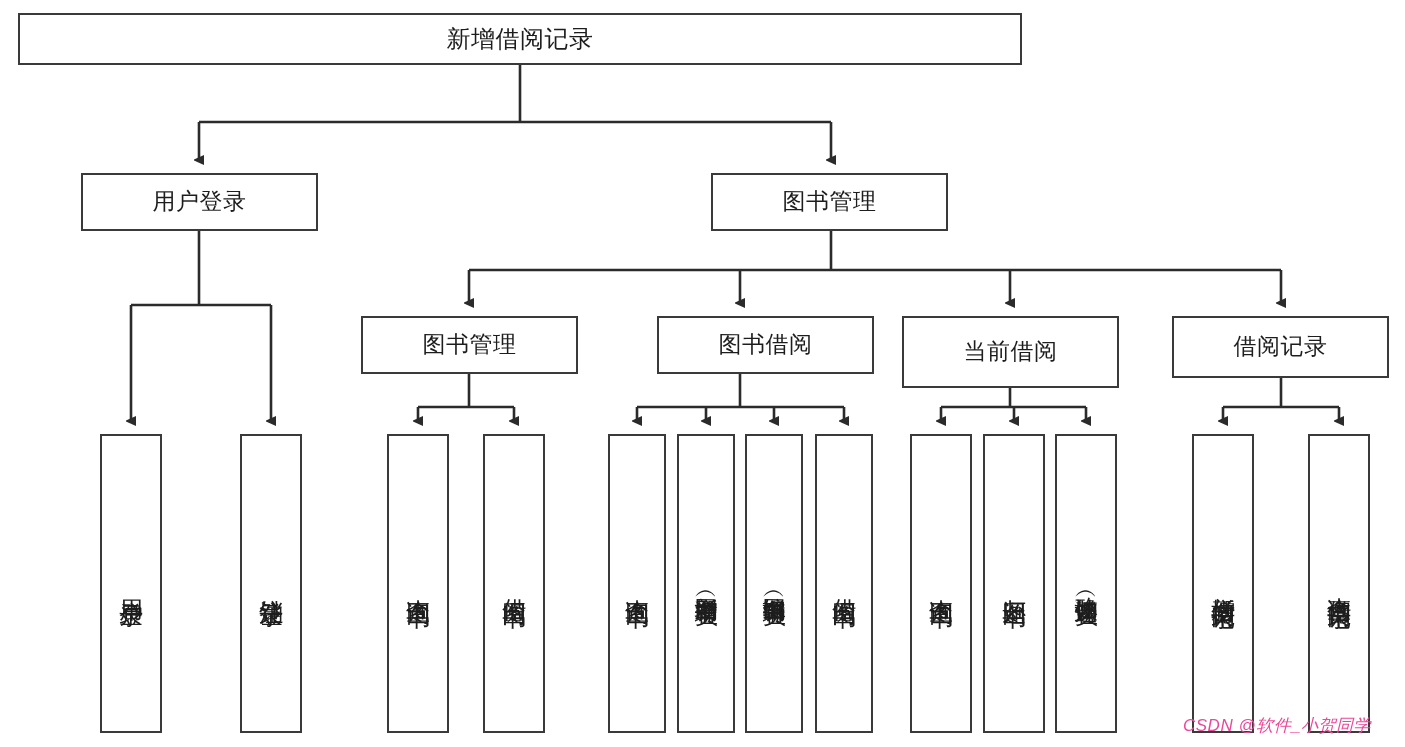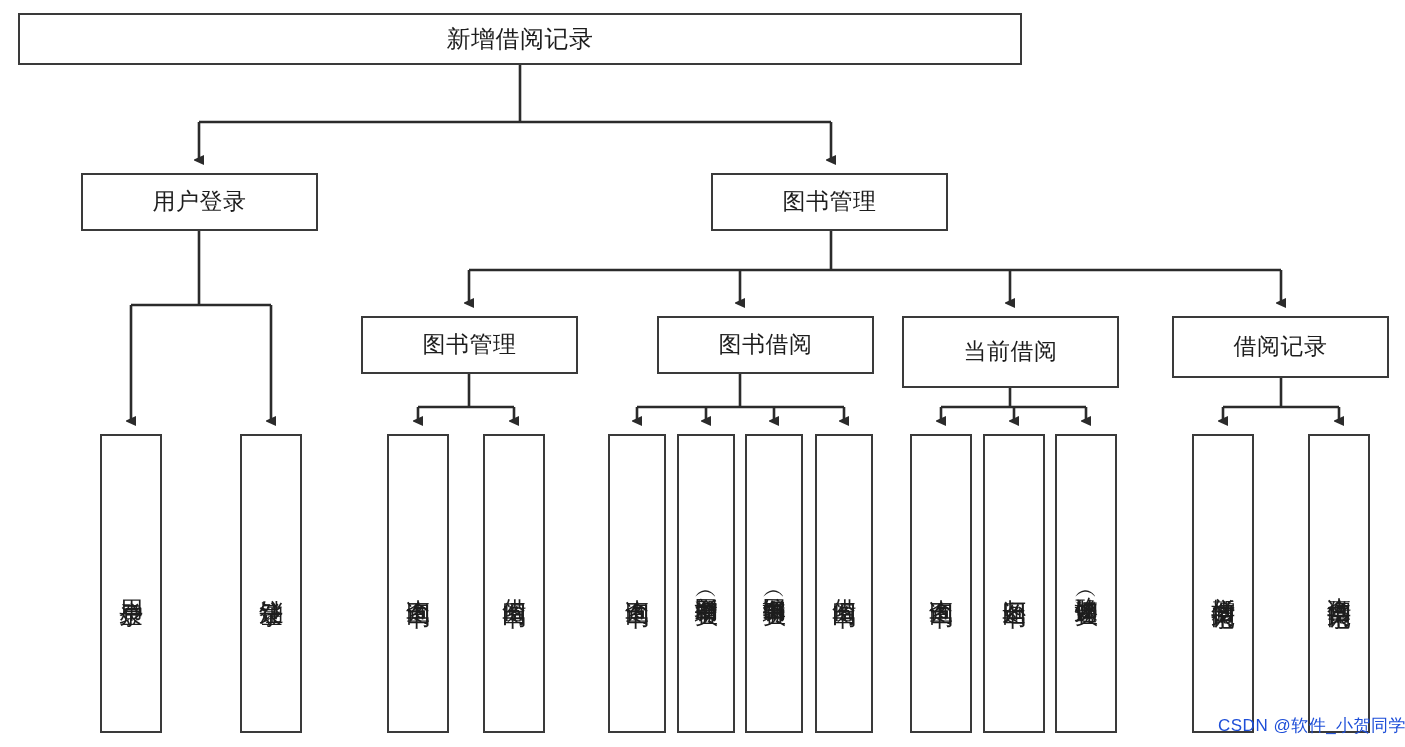--- a/index.html
+++ b/index.html
@@ -62,26 +62,27 @@
     line-height: 1.02;
     letter-spacing: 2px;
     margin: auto 0;
   }
   .node.vert.two-col .node-label {
     font-size: 23px;
     letter-spacing: 1px;
   }
   .watermark {
     position: absolute;
-    left: 1218px;
+    left: 1183px;
     top: 714px;
     font-size: 17px;
-    color: #1d4ed8;
+    color: #ec4899;
     white-space: nowrap;
     letter-spacing: 0.5px;
+    font-style: italic;
   }
 </style>
 </head>
 <body>
 
 <div id="diagram-root">
 
   <svg id="edges-layer" viewBox="0 0 1405 747" width="1405" height="747" xmlns="http://www.w3.org/2000/svg">
     <defs>
       <marker id="arrowhead" markerWidth="10" markerHeight="10" refX="5" refY="5" orient="auto" markerUnits="userSpaceOnUse">

